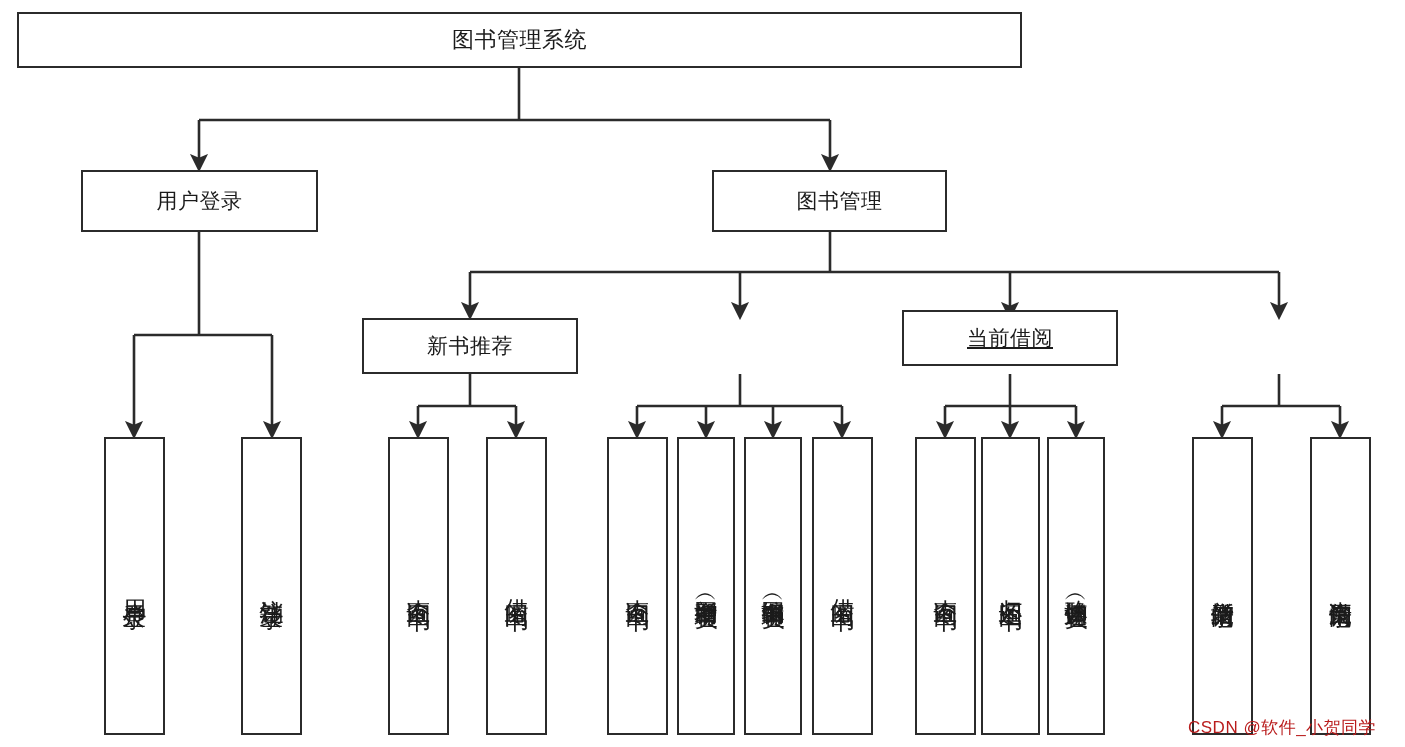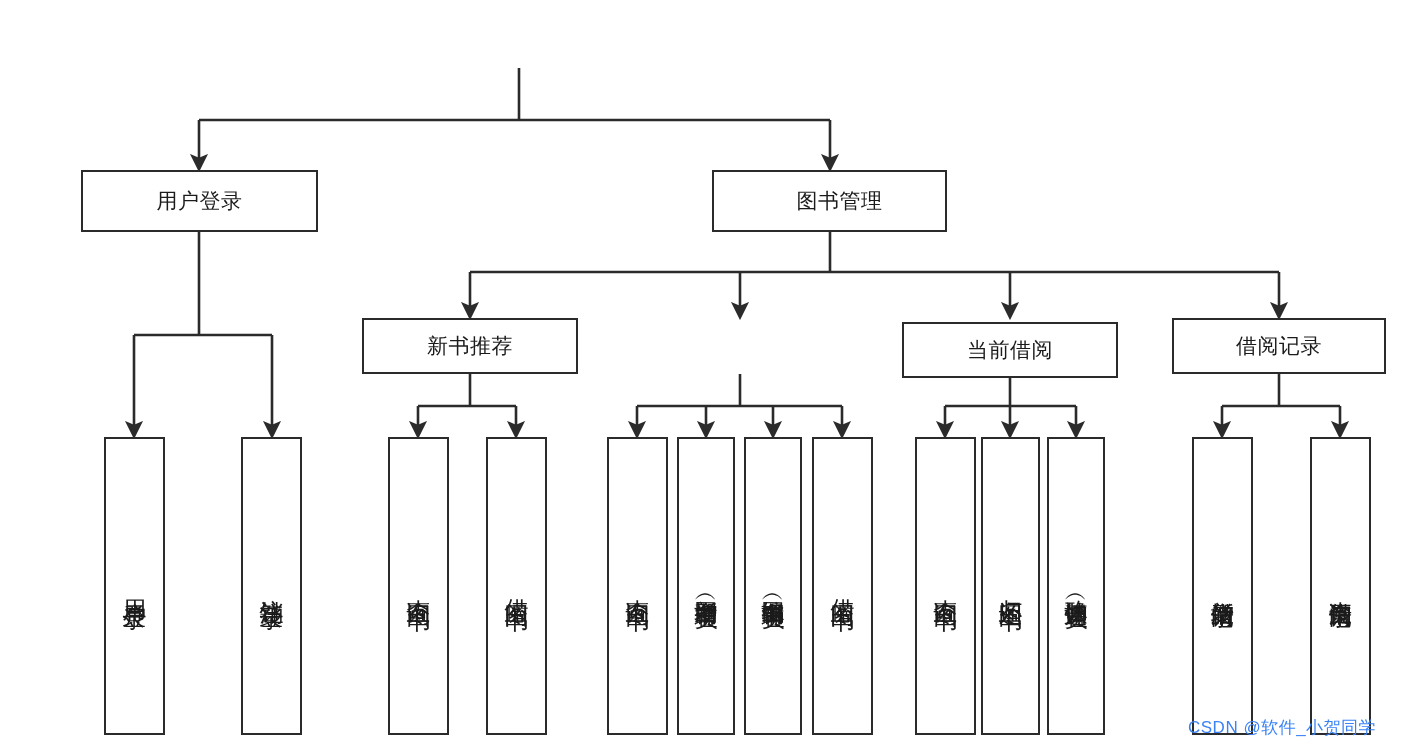--- a/index.html
+++ b/index.html
@@ -69,21 +69,21 @@
   }
   .node.leaf.long .node-label {
     font-size: 23px;
     letter-spacing: 1px;
   }
   .watermark {
     position: absolute;
     left: 1188px;
     top: 716px;
     font-size: 17px;
-    color: #3b82f6;
+    color: #b91c1c;
     white-space: nowrap;
     letter-spacing: 0.5px;
   }
 </style>
 </head>
 <body>
 
 <div id="diagram">
 
   <svg id="connectors" viewBox="0 0 1405 747" width="1405" height="747" xmlns="http://www.w3.org/2000/svg">
@@ -129,36 +129,36 @@
       <path d="M 1010 406 L 1010 430" marker-end="url(#arrow)"></path>
       <path d="M 1076 406 L 1076 430" marker-end="url(#arrow)"></path>
 
       <path d="M 1279 374 L 1279 406"></path>
       <path d="M 1222 406 L 1340 406"></path>
       <path d="M 1222 406 L 1222 430" marker-end="url(#arrow)"></path>
       <path d="M 1340 406 L 1340 430" marker-end="url(#arrow)"></path>
     </g>
   </svg>
 
+  <div class="node horiz root" style="left:17px; top:12px; width:1005px; height:56px;">
+    <span class="node-label">图书管理系统</span>
+  </div>
 
   <div class="node horiz" style="left:81px; top:170px; width:237px; height:62px;">
     <span class="node-label">用户登录</span>
   </div>
   <div class="node horiz" style="left:712px; top:170px; width:235px; height:62px;padding-left:20px;">
     <span class="node-label">图书管理</span>
   </div>
 
   <div class="node horiz" style="left:362px; top:318px; width:216px; height:56px;">
     <span class="node-label">新书推荐</span>
   </div>
-  <div class="node horiz" style="left:902px; top:322px; width:216px; height:56px;">
+  <div class="node horiz" style="left:902px; top:310px; width:216px; height:56px;text-decoration:underline;">
     <span class="node-label">当前借阅</span>
-  </div>
-  <div class="node horiz" style="left:1172px; top:318px; width:214px; height:56px;">
-    <span class="node-label">借阅记录</span>
   </div>
 
   <div class="node leaf" style="left:104px; top:437px; width:61px; height:298px;">
     <span class="node-label">用户登录</span>
   </div>
   <div class="node leaf" style="left:241px; top:437px; width:61px; height:298px;">
     <span class="node-label">注销登录</span>
   </div>
 
   <div class="node leaf" style="left:388px; top:437px; width:61px; height:298px;">

